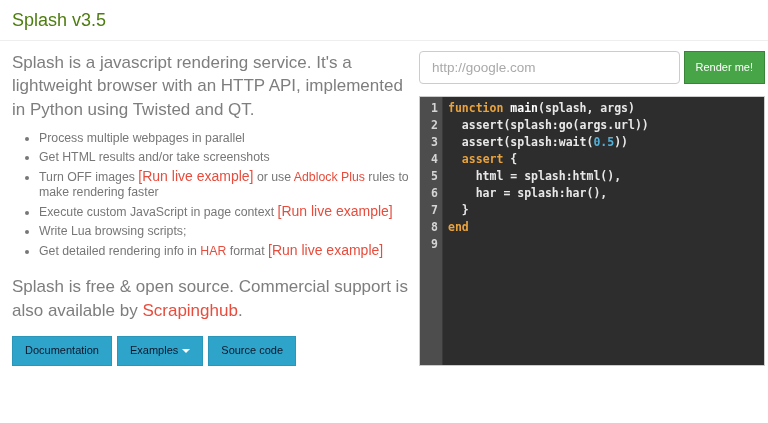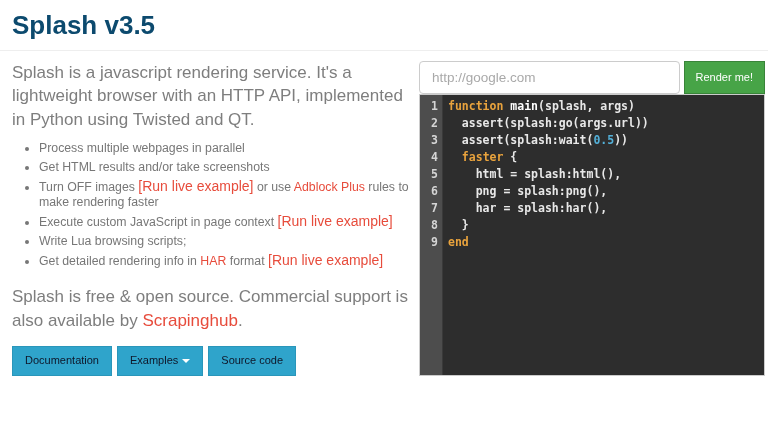--- a/index.html
+++ b/index.html
@@ -7,21 +7,21 @@
     margin: 0; padding: 0;
     width: 768px; height: 423px;
     background: #fff;
     font-family: "Liberation Sans", sans-serif;
     overflow: hidden;
   }
   .page { padding: 0 3px 0 12px; }
 
   
   h1.page-title {
-    font-size: 26px; font-weight: 700; color: #0c4a6e;
+    font-size: 18px; font-weight: 400; color: #4d7c0f;
     margin: 10px 0 9px 0; letter-spacing: 0;
   }
   .header-rule {
     border: none; border-top: 1px solid #eee;
     margin: 0 0 10px -12px; width: 768px;
   }
 
   
   .columns { display: flex; gap: 4px; }
   .col-left { width: 403px; flex: 0 0 403px; }
@@ -50,21 +50,21 @@
     font-family: "Liberation Sans", sans-serif;
   }
   .btn-info { background: #2fa4cb; border-color: #2a96ba; color: #0f172a; }
   .caret {
     display: inline-block; width: 0; height: 0; margin-left: 4px;
     vertical-align: middle; border-top: 4px dashed #fff;
     border-right: 4px solid transparent; border-left: 4px solid transparent;
   }
 
   
-  .render-form { display: flex; gap: 4px; margin-bottom: 0; }
+  .render-form { display: flex; gap: 4px; margin-bottom: 12px; }
   .url-input {
     flex: 1; height: 33px; border: 1px solid #ccc; border-radius: 4px;
     padding: 6px 12px; font-size: 13.5px; color: #555; outline: none;
     font-family: "Liberation Sans", sans-serif;
   }
   .url-input::placeholder { color: #a9a9a9; opacity: 1; }
   .btn-success {
     background: #47a447; border-color: #398439; color: #fff;
     height: 33px; padding: 6px 11px; font-weight: 400; white-space: nowrap;
   }
@@ -143,23 +143,22 @@
             <div class="line-num">5</div>
             <div class="line-num">6</div>
             <div class="line-num">7</div>
             <div class="line-num">8</div>
             <div class="line-num">9</div>
           </div>
         <div class="code-area">
             <pre class="code-line"><span class="tok-kw">function</span><span class="tok-pl"> </span><span class="tok-fn">main</span><span class="tok-pl">(splash, args)</span></pre>
             <pre class="code-line"><span class="tok-pl">  assert(splash:go(args.url))</span></pre>
             <pre class="code-line"><span class="tok-pl">  assert(splash:wait(</span><span class="tok-num">0.5</span><span class="tok-pl">))</span></pre>
-            <pre class="code-line"><span class="tok-pl">  </span><span class="tok-kw">faster</span><span class="tok-pl"> {</span></pre>
+            <pre class="code-line"><span class="tok-pl">  </span><span class="tok-kw">assert</span><span class="tok-pl"> {</span></pre>
             <pre class="code-line"><span class="tok-pl">    html = splash:html(),</span></pre>
-            <pre class="code-line"><span class="tok-pl">    png = splash:png(),</span></pre>
             <pre class="code-line"><span class="tok-pl">    har = splash:har(),</span></pre>
             <pre class="code-line"><span class="tok-pl">  }</span></pre>
             <pre class="code-line"><span class="tok-kw">end</span></pre>
           </div>
       </div>
     </div>
 
   </div>
 </div>
 

